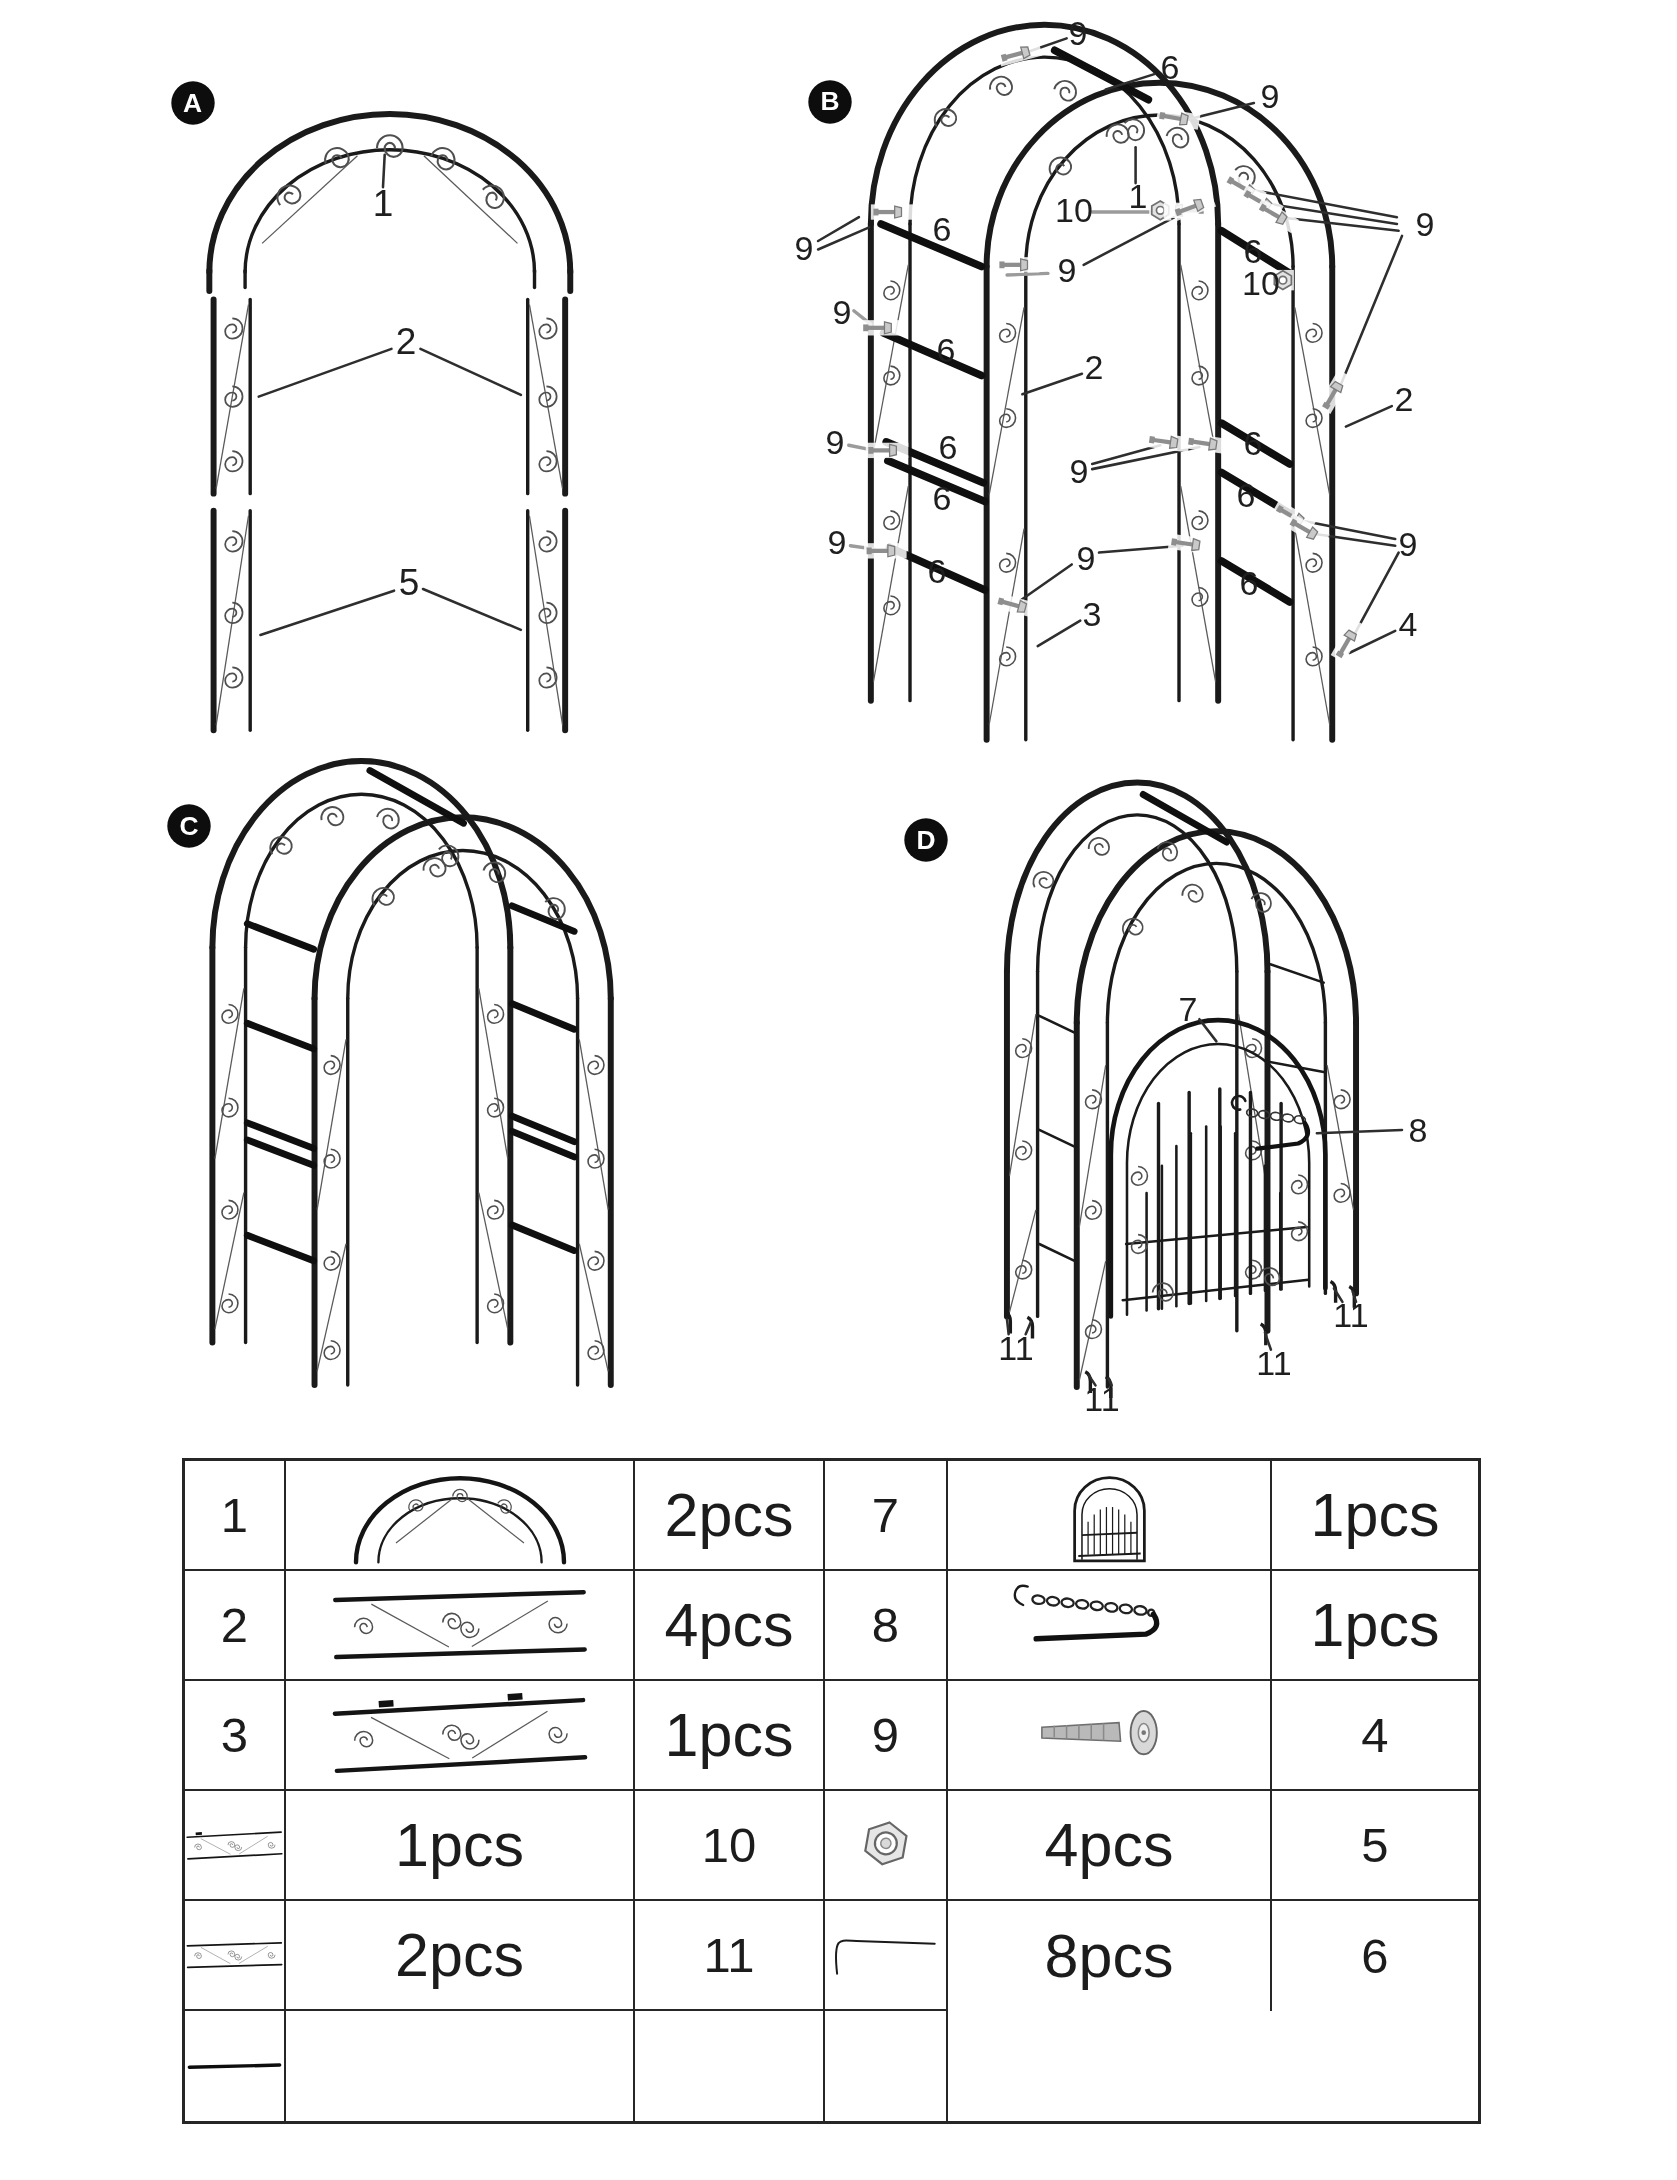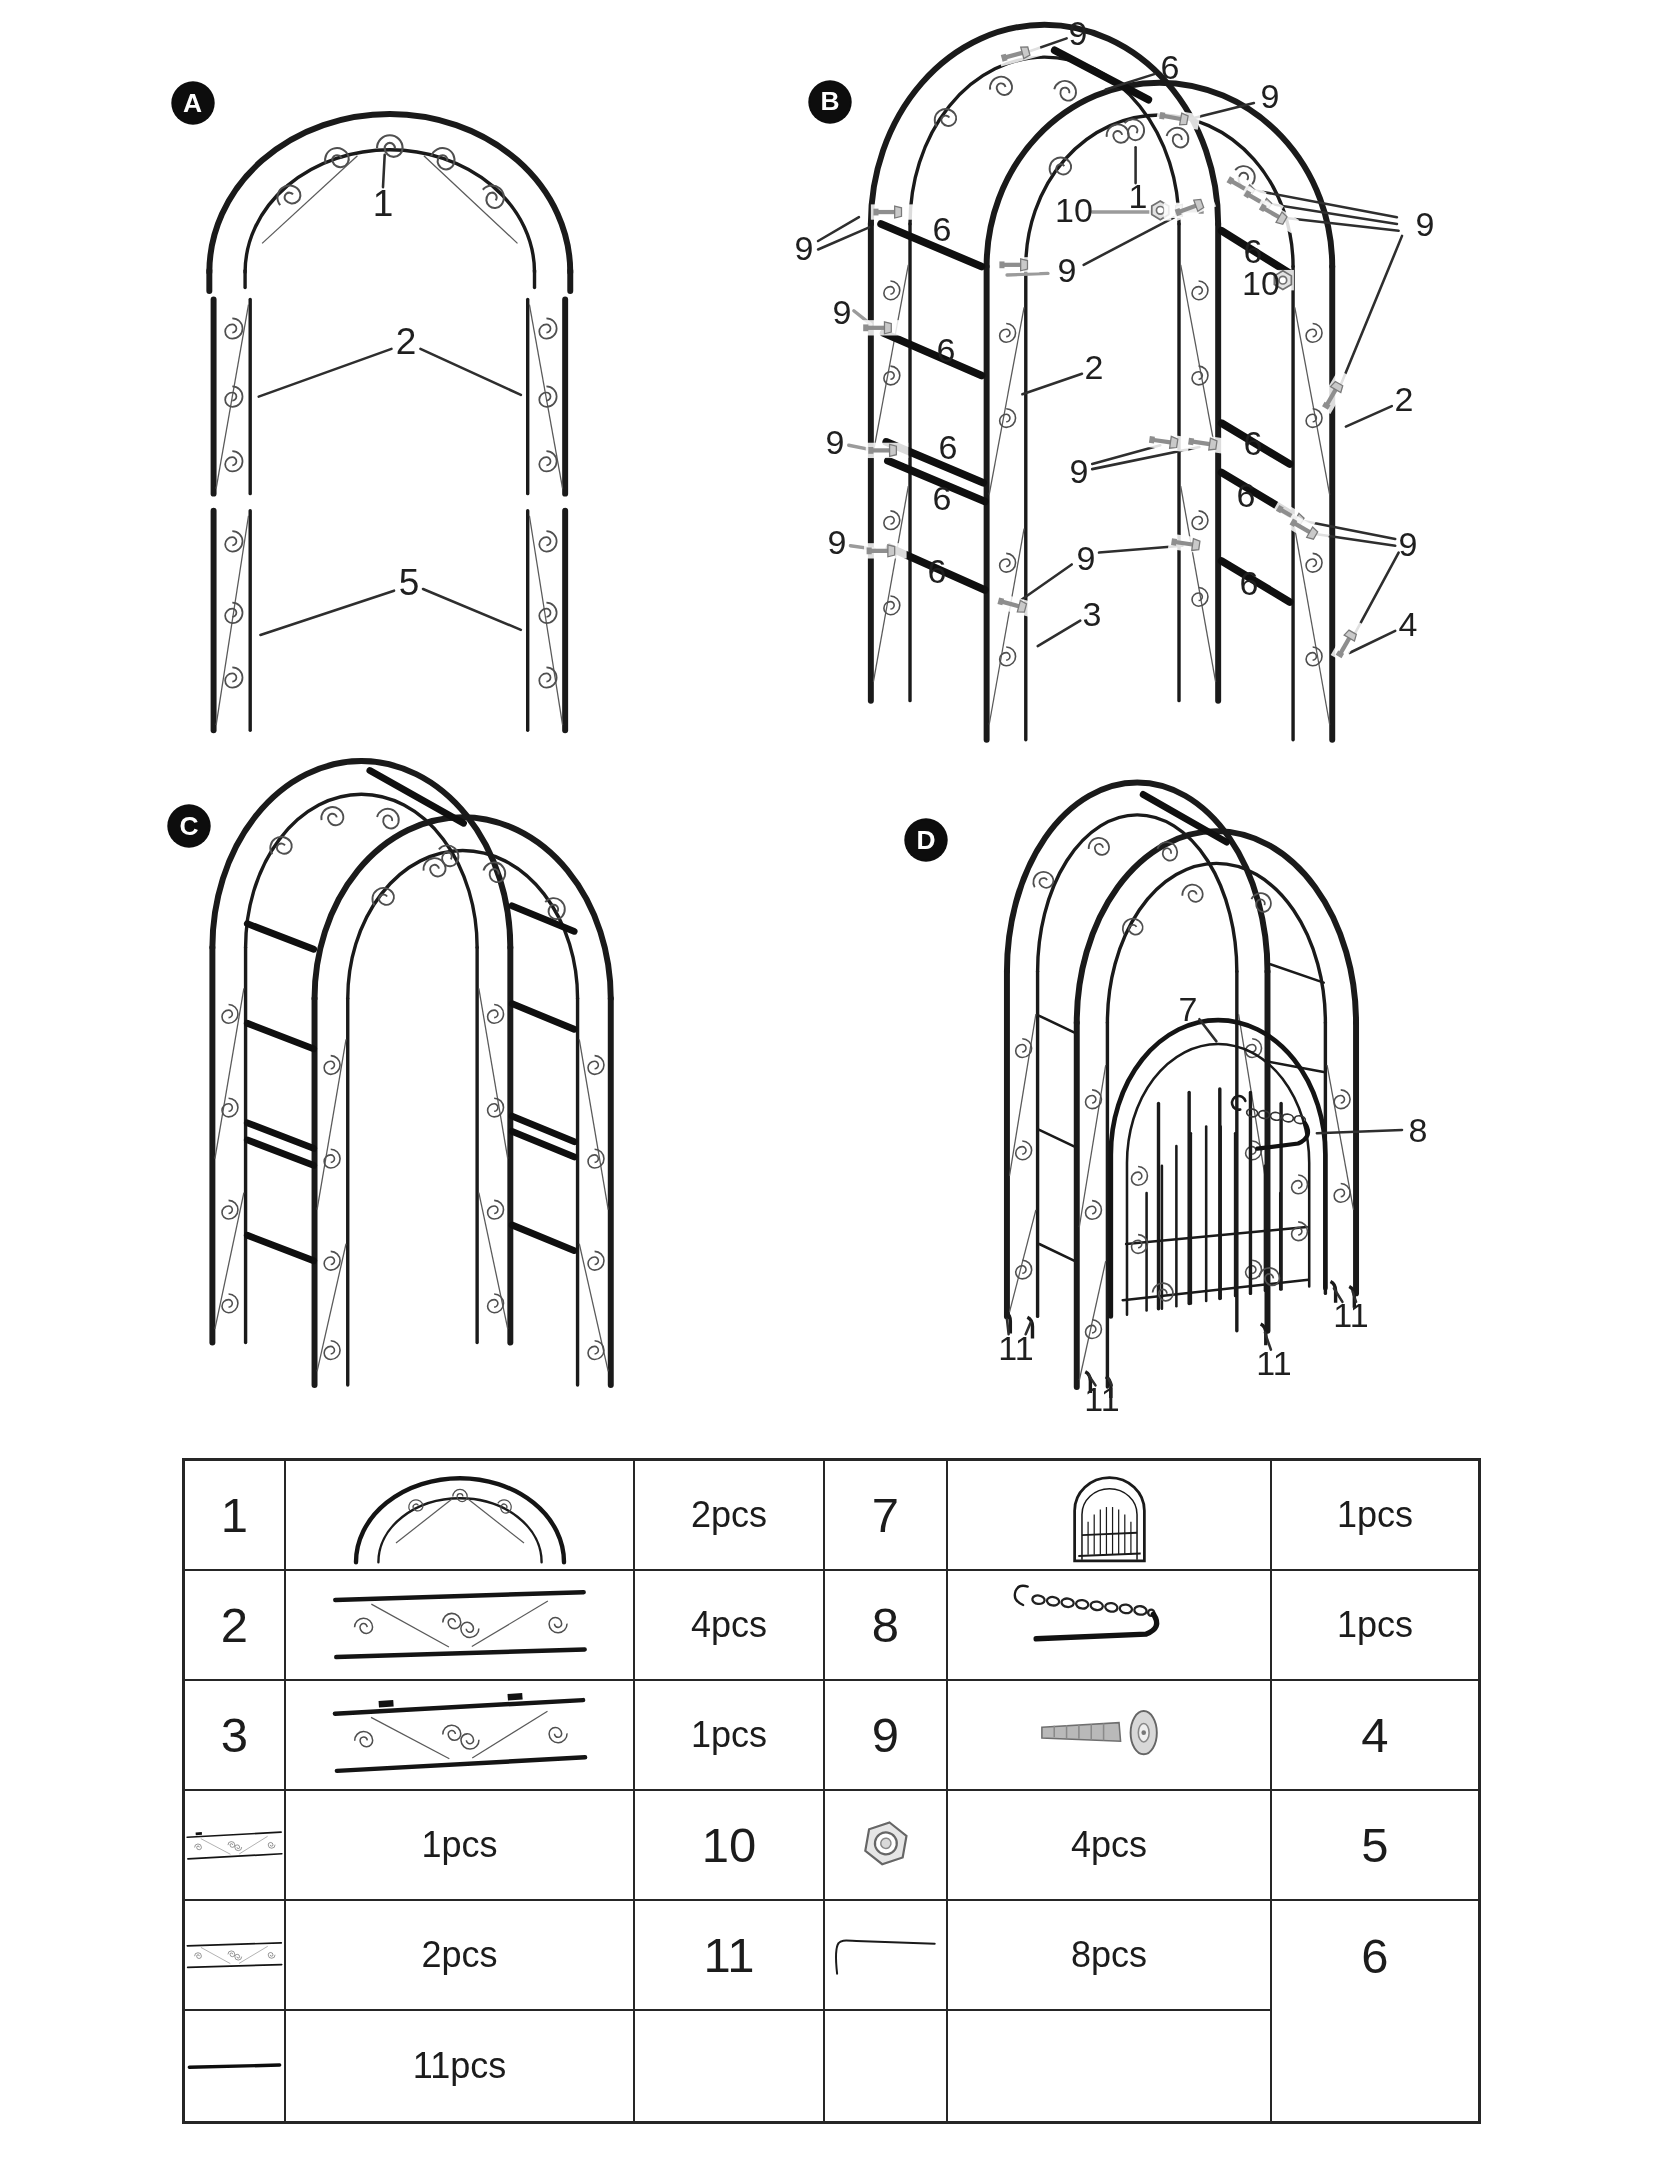--- a/index.html
+++ b/index.html
@@ -51,21 +51,21 @@
     border:3.4px solid #262626;background:#ffffff;z-index:6;
   }
   .cell{
     border-right:2.6px solid #262626;border-bottom:2.6px solid #262626;
     display:flex;align-items:center;justify-content:center;
     color:#1c1c1c;overflow:hidden;
   }
   .cell:nth-child(6n){border-right:none;}
   .cell:nth-last-child(-n+6){border-bottom:none;}
   .num{font-size:49px;}
-  .qty{font-size:36px;}
+  .qty{font-size:61px;}
 </style>
 </head>
 <body>
 
 <div class="page">
 
 <svg width="0" height="0" style="position:absolute">
   <defs>
     <path id="curl" d="M -10 0 a 10 10 0 1 1 20 0 a 7 7 0 1 1 -14 0 a 4 4 0 1 1 8 0" fill="none"></path>
     <g id="screw">
@@ -619,20 +619,19 @@
     </svg>
   </div>
   <div class="cell qty">8pcs</div>
 
   <div class="cell num">6</div>
   <div class="cell">
     <svg width="264" height="34" viewBox="0 0 320 40">
       <line x1="14" y1="24" x2="306" y2="17" stroke="#0d0d0d" stroke-width="11" stroke-linecap="round"></line>
     </svg>
   </div>
-  <div class="cell qty">11pcs</div>
   <div class="cell num"></div>
   <div class="cell"></div>
   <div class="cell qty"></div>
 </div>
 
 </div>
 
 
 </body></html>

